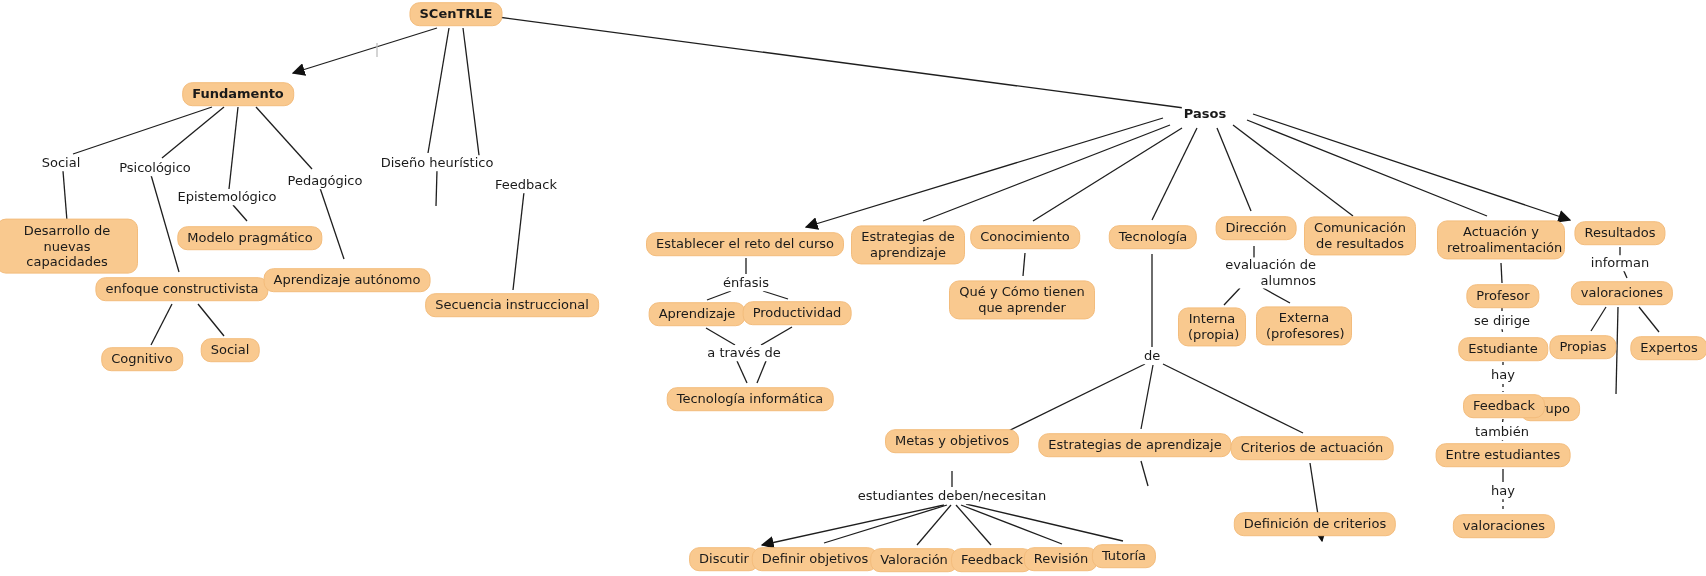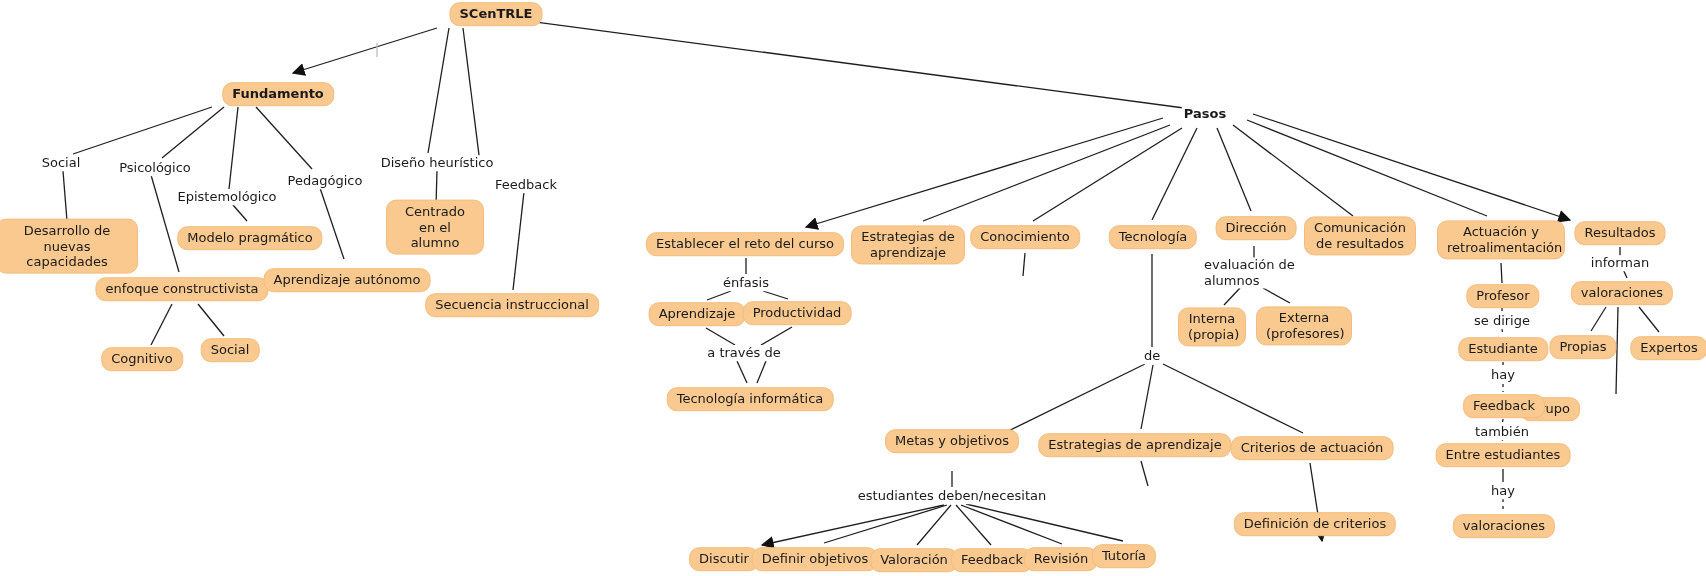--- a/index.html
+++ b/index.html
@@ -9,27 +9,27 @@
     overflow:hidden;
   }
   .edges{position:absolute;left:0;top:0;width:1706px;height:576px;}
   .node{
     position:absolute;transform:translate(-50%,-50%);
     background:#f9c98f;border:1px solid #f3bc7c;border-radius:10px;
     padding:3px 9px;font-size:13px;line-height:1.2;color:#1a1a1a;
     text-align:center;white-space:nowrap;box-sizing:content-box;
   }
   .node.wrap{white-space:normal;}
-  .node.root{font-weight:bold;margin-left:40px;}
+  .node.root{font-weight:bold;}
   .phrase{
     position:absolute;transform:translate(-50%,-50%);
-    font-size:13px;line-height:1.2;color:#1a1a1a;text-align:left;
+    font-size:13px;line-height:1.2;color:#1a1a1a;text-align:right;
     background:#ffffff;padding:0 2px;white-space:nowrap;
   }
-  .phrase.wrap{white-space:normal;}
+  .phrase.wrap{white-space:normal;margin-left:20px;}
   .phrase.root{font-weight:bold;}
 </style>
 </head>
 <body>
 
 <div class="stage">
 
   <svg class="edges" id="edges" width="1706" height="576" viewBox="0 0 1706 576" xmlns="http://www.w3.org/2000/svg">
     <defs>
       <marker id="arr" viewBox="0 0 10 10" refX="9" refY="5" markerWidth="10" markerHeight="10" orient="auto-start-reverse">
@@ -111,32 +111,32 @@
   <div class="phrase" style="left:325px;top:181px">Pedagógico</div>
   <div class="phrase" style="left:437px;top:163px">Diseño heurístico</div>
   <div class="phrase" style="left:526px;top:185px">Feedback</div>
 
   <div class="node wrap" style="left:67px;top:246px;width:122px">Desarrollo de nuevas capacidades</div>
   <div class="node" style="left:250px;top:238px">Modelo pragmático</div>
   <div class="node" style="left:182px;top:289px">enfoque constructivista</div>
   <div class="node" style="left:142px;top:359px">Cognitivo</div>
   <div class="node" style="left:230px;top:350px">Social</div>
   <div class="node" style="left:347px;top:280px">Aprendizaje autónomo</div>
-  <div class="node wrap" style="left:435px;top:227px;width:78px">Centrado en el alumno</div>
   <div class="node" style="left:512px;top:305px">Secuencia instruccional</div>
 
   <div class="node" style="left:745px;top:244px">Establecer el reto del curso</div>
   <div class="phrase" style="left:746px;top:283px">énfasis</div>
   <div class="node" style="left:697px;top:314px">Aprendizaje</div>
   <div class="node" style="left:797px;top:313px">Productividad</div>
   <div class="phrase" style="left:744px;top:353px">a través de</div>
   <div class="node" style="left:750px;top:399px">Tecnología informática</div>
 
   <div class="node wrap" style="left:908px;top:245px;width:94px">Estrategias de aprendizaje</div>
   <div class="node" style="left:1025px;top:237px">Conocimiento</div>
+  <div class="node wrap" style="left:1022px;top:300px;width:126px">Qué y Cómo tienen que aprender</div>
 
   <div class="node" style="left:1153px;top:237px">Tecnología</div>
   <div class="node" style="left:1256px;top:228px">Dirección</div>
   <div class="phrase wrap" style="left:1250px;top:273px;width:92px">evaluación de alumnos</div>
   <div class="node wrap" style="left:1212px;top:327px;width:48px">Interna (propia)</div>
   <div class="node wrap" style="left:1304px;top:326px;width:76px">Externa (profesores)</div>
   <div class="node wrap" style="left:1360px;top:236px;width:92px">Comunicación de resultados</div>
 
   <div class="phrase" style="left:1152px;top:356px">de</div>
   <div class="node" style="left:952px;top:441px">Metas y objetivos</div>

